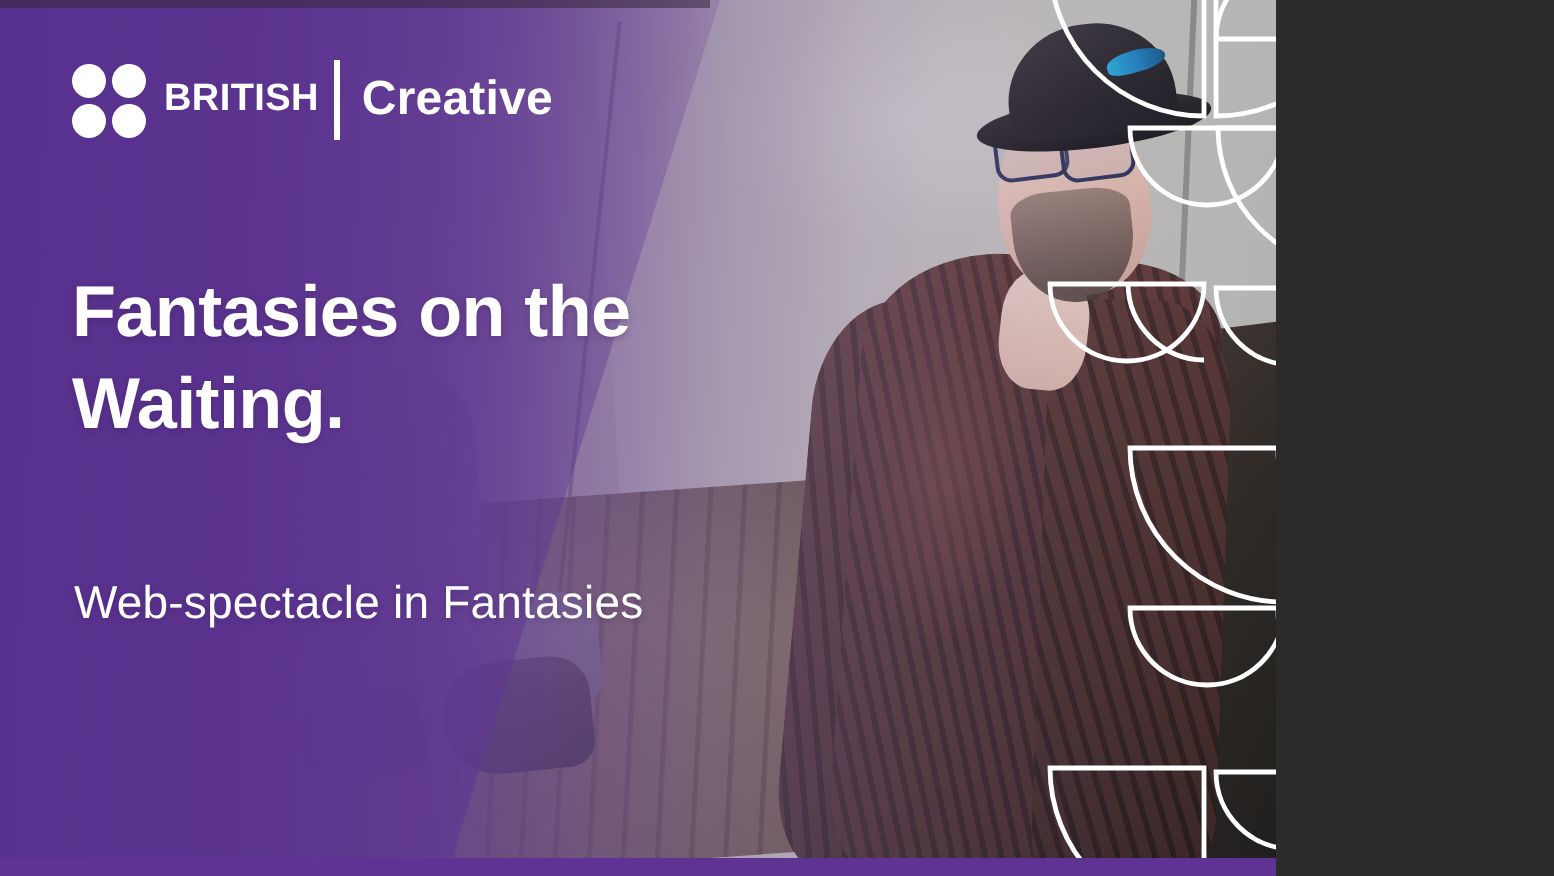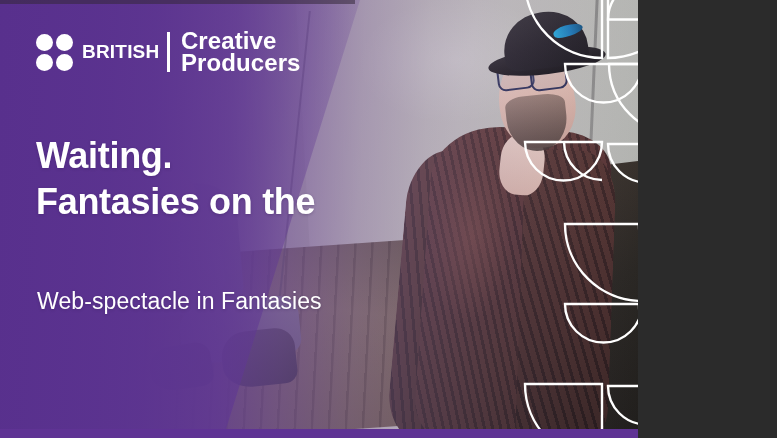--- a/index.html
+++ b/index.html
@@ -405,25 +405,24 @@
         <i></i>
         <i></i>
         <i></i>
     </div>
     <div class="bc-words">
       <div>BRITISH</div>
     </div>
     <div class="divider"></div>
     <div class="cp-words">
       <div>Creative</div>
-      <div>Producers</div>
     </div>
   </div>
 
   <div class="headline">
+    <div>Fantasies on the</div>
     <div>Waiting.</div>
-    <div>Fantasies on the</div>
   </div>
 
   <div class="subhead">Web-spectacle in Fantasies</div>
 
   <div class="bottom-bar"></div>
 </div>
 
 </body></html>

